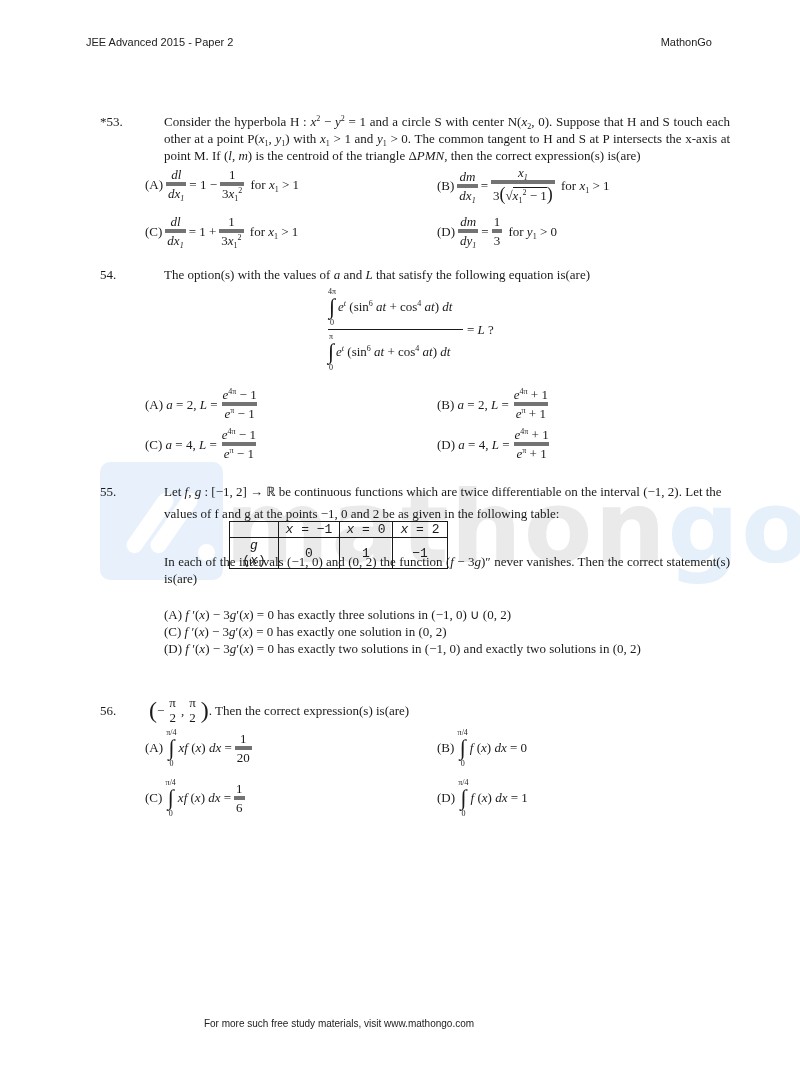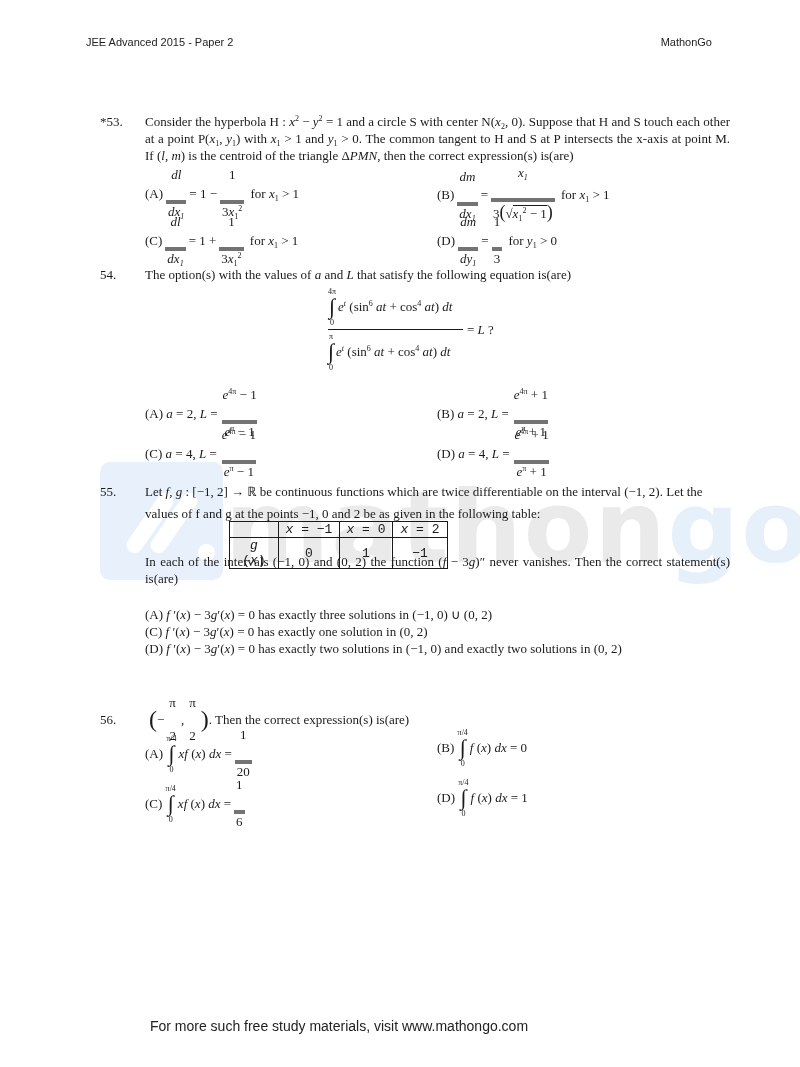--- a/index.html
+++ b/index.html
@@ -2,41 +2,41 @@
 <html><head>
 <meta charset="utf-8">
 <style>
   html, body { margin:0; padding:0; background:#ffffff; }
   body { width:800px; height:1067px; position:relative; overflow:hidden;
          font-family:"Liberation Serif", serif; color:#1a1a1a; }
   .hdr { position:absolute; top:36px; font-family:"Liberation Sans", sans-serif; font-size:11px; color:#222; }
   .hdr-left { left:86px; }
   .hdr-right { right:88px; }
   .footer { position:absolute; top:1018px; left:0; width:678px; text-align:center;
-            font-family:"Liberation Sans", sans-serif; font-size:14px; color:#222; }
+            font-family:"Liberation Sans", sans-serif; font-size:10px; color:#222; }
 
   
   .wm-box { position:absolute; left:100px; top:462px; width:123px; height:118px;
             background:#e8f1fb; border-radius:10px; }
   .wm-slash { position:absolute; background:#ffffff; width:16px; height:70px; border-radius:8px; transform:rotate(35deg); }
   .wm-dot { position:absolute; width:17px; height:17px; border-radius:50%; background:#ffffff; }
   .wm-text { position:absolute; left:225px; top:478px; font-family:"DejaVu Sans", sans-serif; font-weight:bold;
              font-size:100px; letter-spacing:2px; line-height:100px; color:#eaeaea; }
   .wm-text .blue { color:#e6f0fb; }
 
   .content { position:absolute; left:0; top:0; width:800px; }
   .q { position:absolute; left:100px; width:630px; font-size:13px; line-height:17px; }
   .qnum { position:absolute; left:0; top:0; }
-  .qbody { margin-left:45px; text-align:justify; }
+  .qbody { margin-left:64px; text-align:justify; }
   i { font-style:italic; }
   sup { font-size:8px; vertical-align:5px; line-height:0; }
   sub { font-size:8px; vertical-align:-3px; line-height:0; }
 
   .opt { position:absolute; font-size:13px; display:flex; align-items:center; white-space:nowrap; }
-  .frac { display:inline-flex; flex-direction:column; align-items:center; vertical-align:middle; margin:0 3px;gap:18px; }
+  .frac { display:inline-flex; flex-direction:column; align-items:center; vertical-align:middle; margin:0 3px; }
   .frac .n { padding:0 2px; line-height:14px; }
   .frac .d { padding:0 2px; border-top:4px solid #737373; line-height:15px; }
 
   .intg { display:inline-flex; flex-direction:column; align-items:center; vertical-align:middle; margin-right:2px; }
   .intg .lim { font-size:8px; line-height:9px; }
   .intg .sym { font-size:22px; line-height:22px; }
 
   table.vals { position:absolute; left:229px; top:521px; border-collapse:collapse; font-size:13px;font-family:Liberation Mono, monospace; }
   table.vals td { border:1px solid #1a1a1a; padding:0 6px; height:15px; line-height:15px; text-align:center; }
   table.vals td.c0 { width:36px; }

